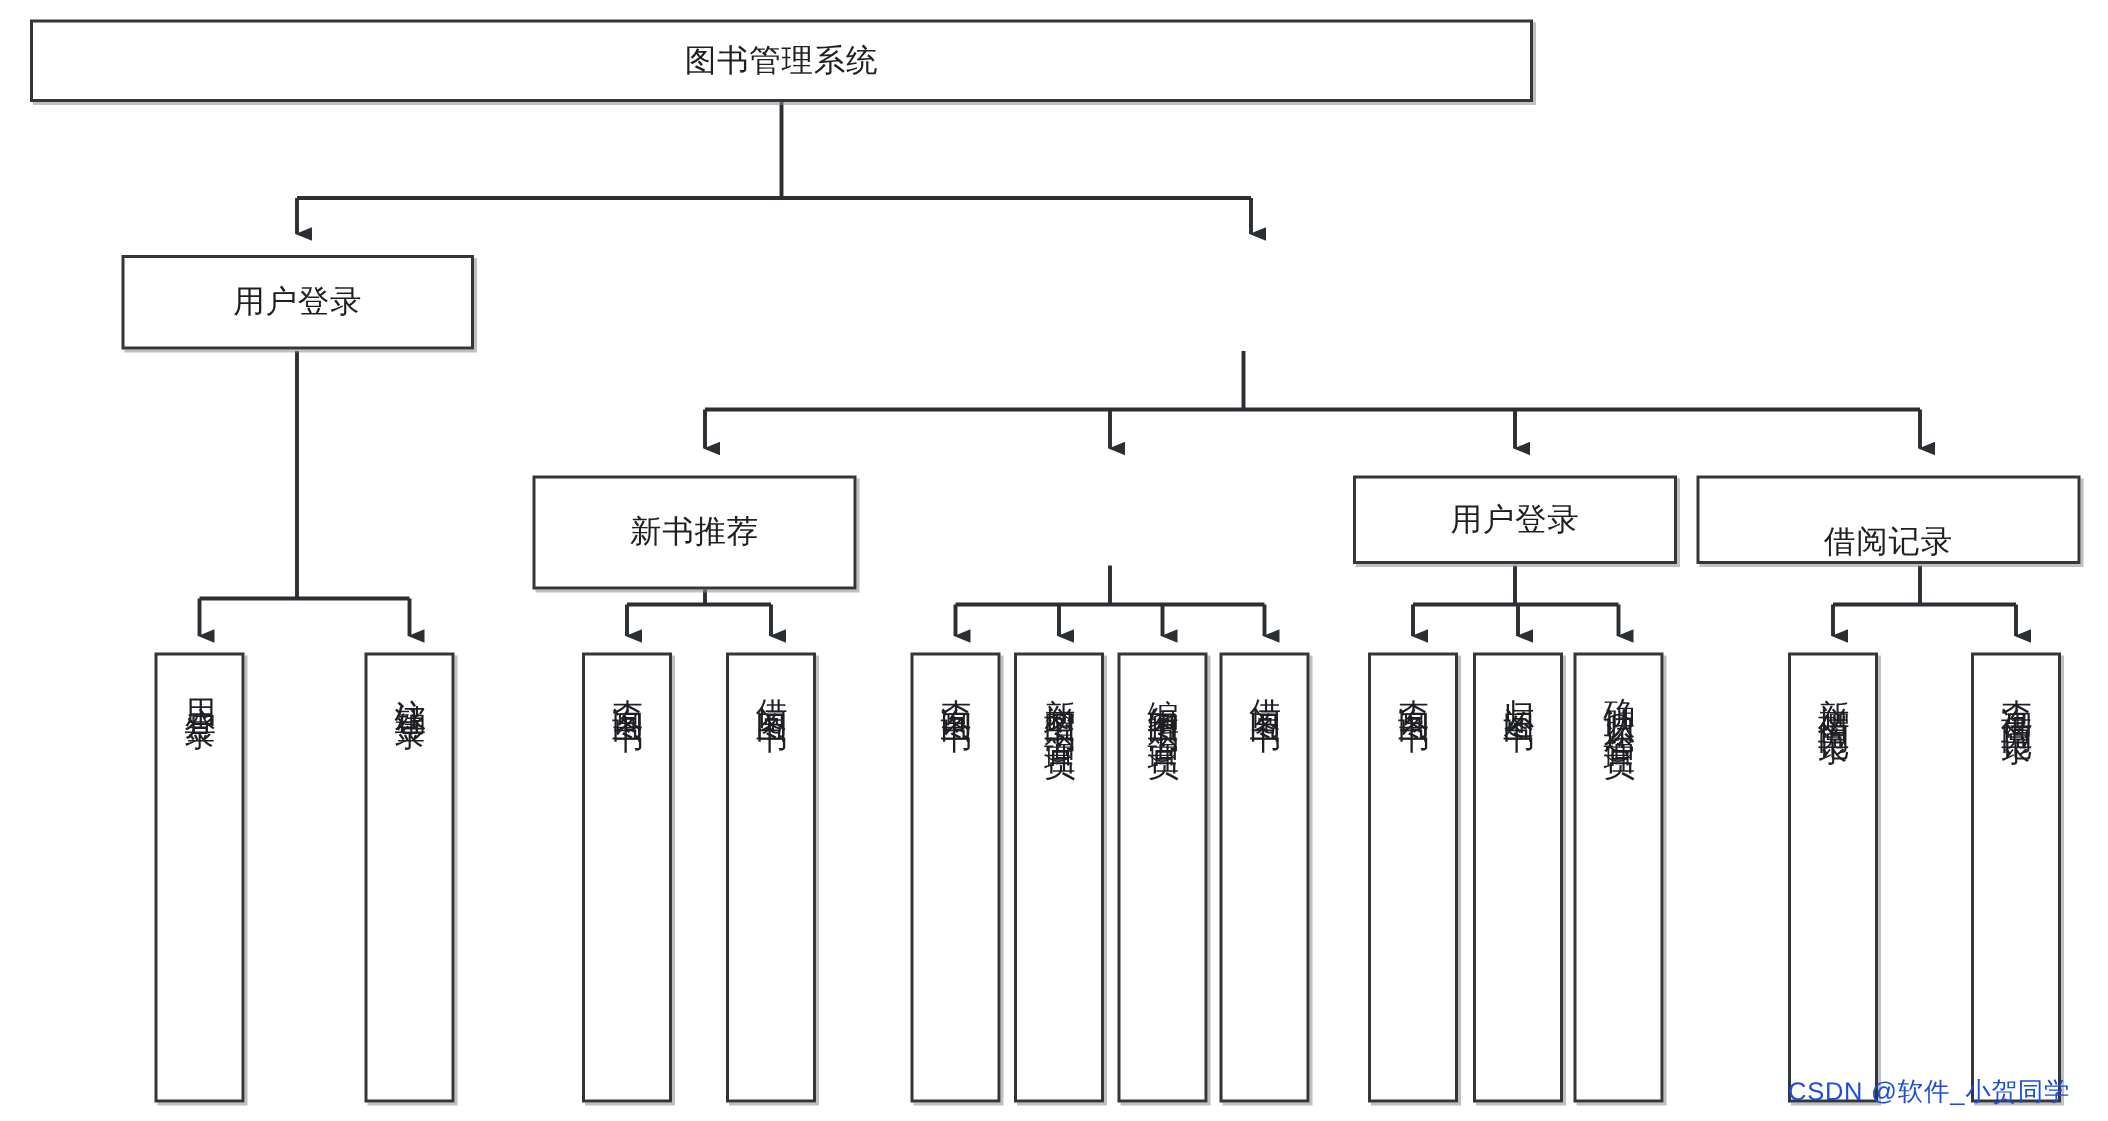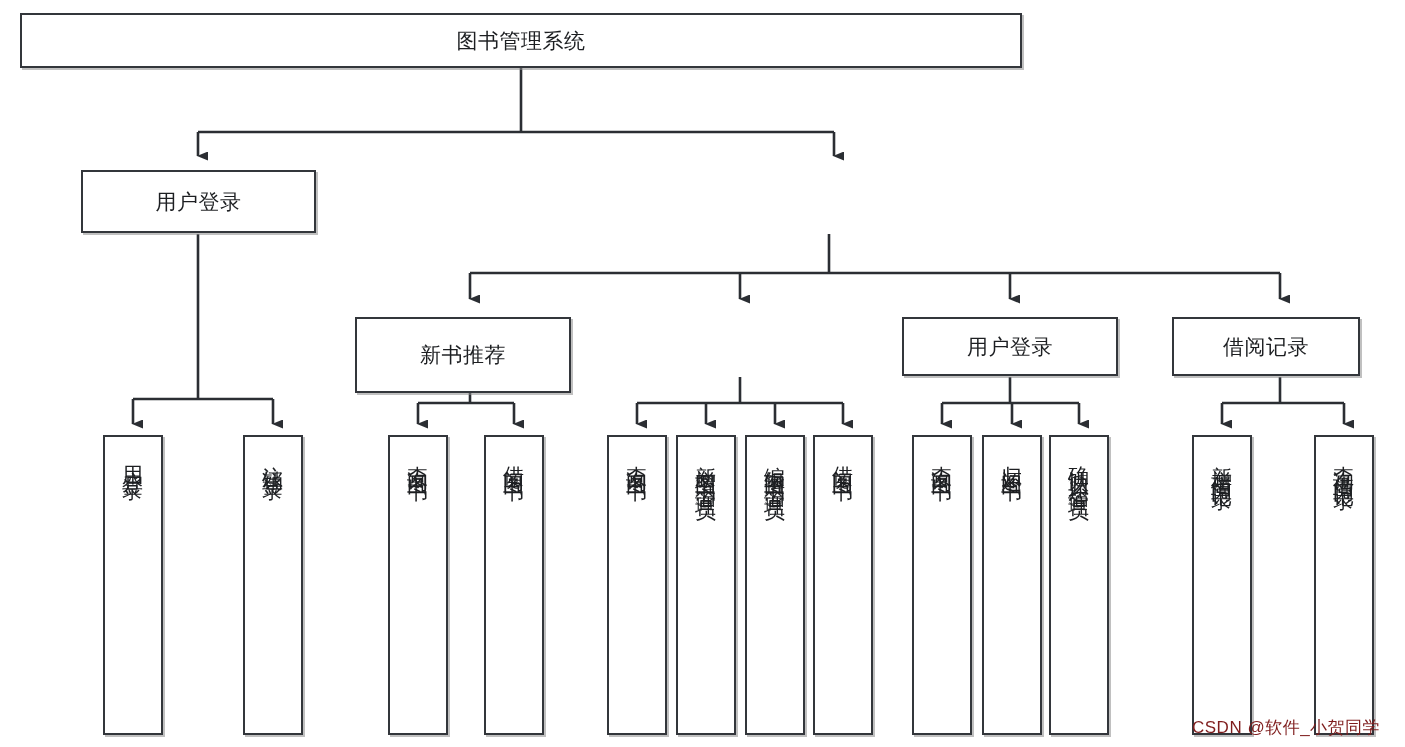--- a/index.html
+++ b/index.html
@@ -51,21 +51,21 @@
     writing-mode: vertical-rl;
     text-orientation: upright;
     letter-spacing: 5px;
     line-height: 1.0;
     font-size: 21px;
     white-space: nowrap;
   }
   .watermark {
     position: absolute;
     font-size: 17px;
-    color: #7f1d1d;
+    color: #1d4ed8;
     white-space: nowrap;
     letter-spacing: 0.5px;
   }
 </style>
 </head>
 <body>
 
 <div id="canvas">
 
   <svg id="wires" viewBox="0 0 1405 747">
@@ -125,21 +125,21 @@
   <div class="node" style="left:81px; top:170px; width:235px; height:63px;">
     <span class="node-label">用户登录</span>
   </div>
 
   <div class="node" style="left:355px; top:317px; width:216px; height:76px;">
     <span class="node-label">新书推荐</span>
   </div>
   <div class="node" style="left:902px; top:317px; width:216px; height:59px;">
     <span class="node-label">用户登录</span>
   </div>
-  <div class="node" style="left:1172px; top:317px; width:188px; height:59px;">
+  <div class="node" style="left:1131px; top:317px; width:256px; height:59px;align-items:flex-end;">
     <span class="node-label">借阅记录</span>
   </div>
 
   <div class="node vert" style="left:103px; top:435px; width:60px; height:300px;">
     <span class="node-label">用户登录</span>
   </div>
   <div class="node vert" style="left:243px; top:435px; width:60px; height:300px;">
     <span class="node-label">注销登录</span>
   </div>
 

